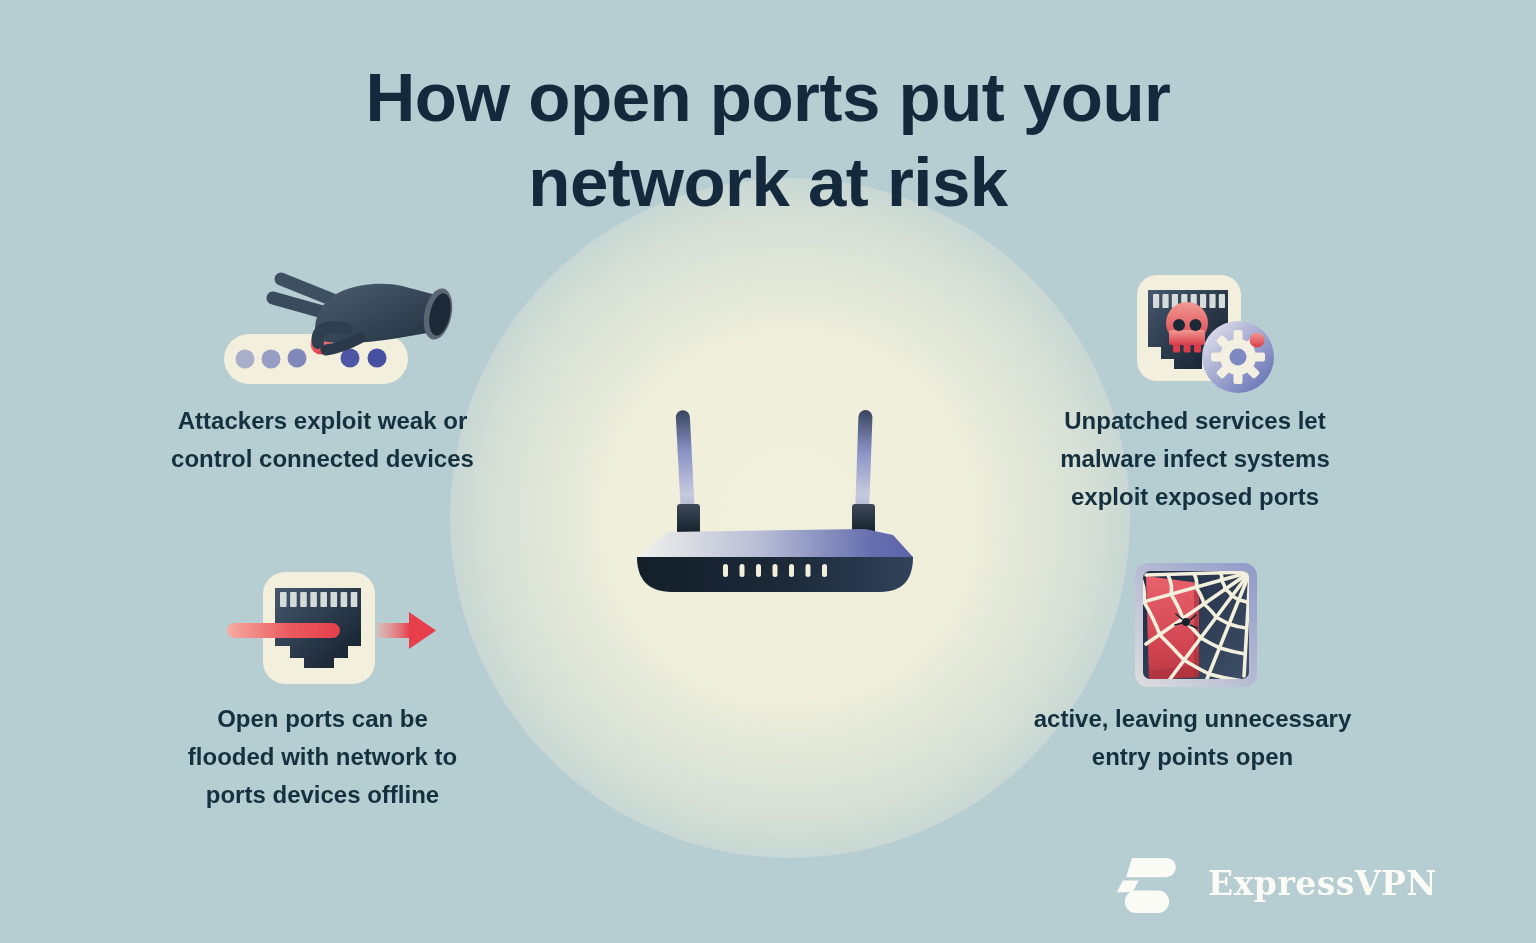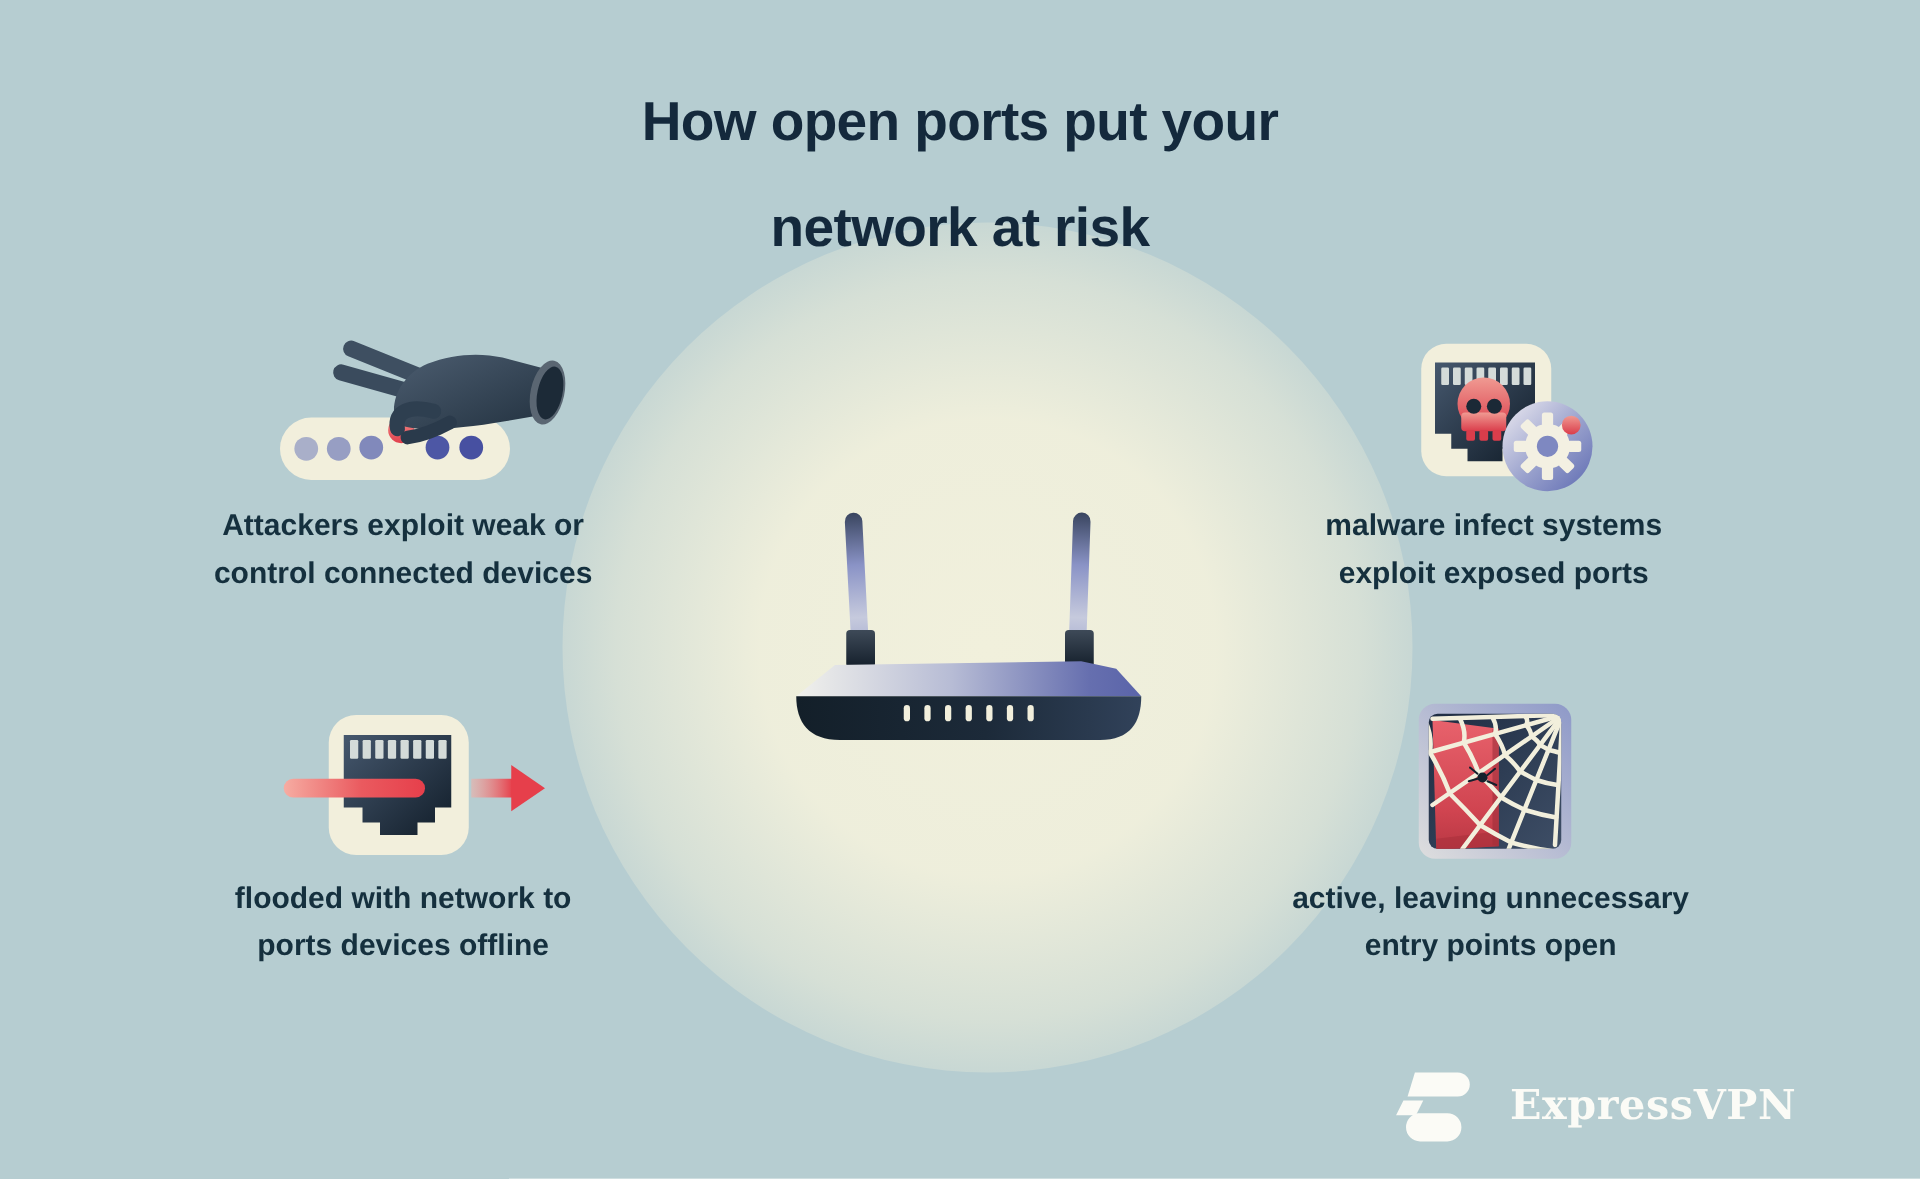--- a/index.html
+++ b/index.html
@@ -16,21 +16,21 @@
     background:radial-gradient(circle,
       rgba(241,240,220,1) 0%,
       rgba(241,240,220,0.95) 38%,
       rgba(240,239,218,0.55) 62%,
       rgba(240,239,218,0) 82%);
     pointer-events:none;
   }
   .title{
     position:absolute;left:0;top:55px;width:1536px;margin:0;
     text-align:center;
-    font-size:44px;font-weight:700;letter-spacing:-0.5px;
+    font-size:69px;font-weight:700;letter-spacing:-0.5px;
     color:#14293C;line-height:85px;
   }
   .title span{display:block;}
   .caption{
     position:absolute;margin:0;text-align:center;
     font-size:24px;font-weight:700;line-height:38px;color:#15303E;
   }
   .caption span{display:block;}
   .cap-tl{left:90px;top:402px;width:465px;}
   .cap-tr{left:980px;top:402px;width:430px;}
@@ -275,24 +275,26 @@
         <rect x="215.5" y="184" width="5" height="13" rx="2.5"></rect>
       <rect x="232" y="184" width="5" height="13" rx="2.5"></rect>
     </g>
   </svg>
 
   <p class="caption cap-tl">
     <span>Attackers exploit weak or</span>
     <span>control connected devices</span>
   </p>
   <p class="caption cap-tr">
+    <span>Unpatched services let</span>
     <span>malware infect systems</span>
     <span>exploit exposed ports</span>
   </p>
   <p class="caption cap-bl">
+    <span>Open ports can be</span>
     <span>flooded with network to</span>
     <span>ports devices offline</span>
   </p>
   <p class="caption cap-br">
     <span>active, leaving unnecessary</span>
     <span>entry points open</span>
   </p>
 
   <div class="logo">
     <svg width="92" height="64" viewBox="0 0 110 76">

